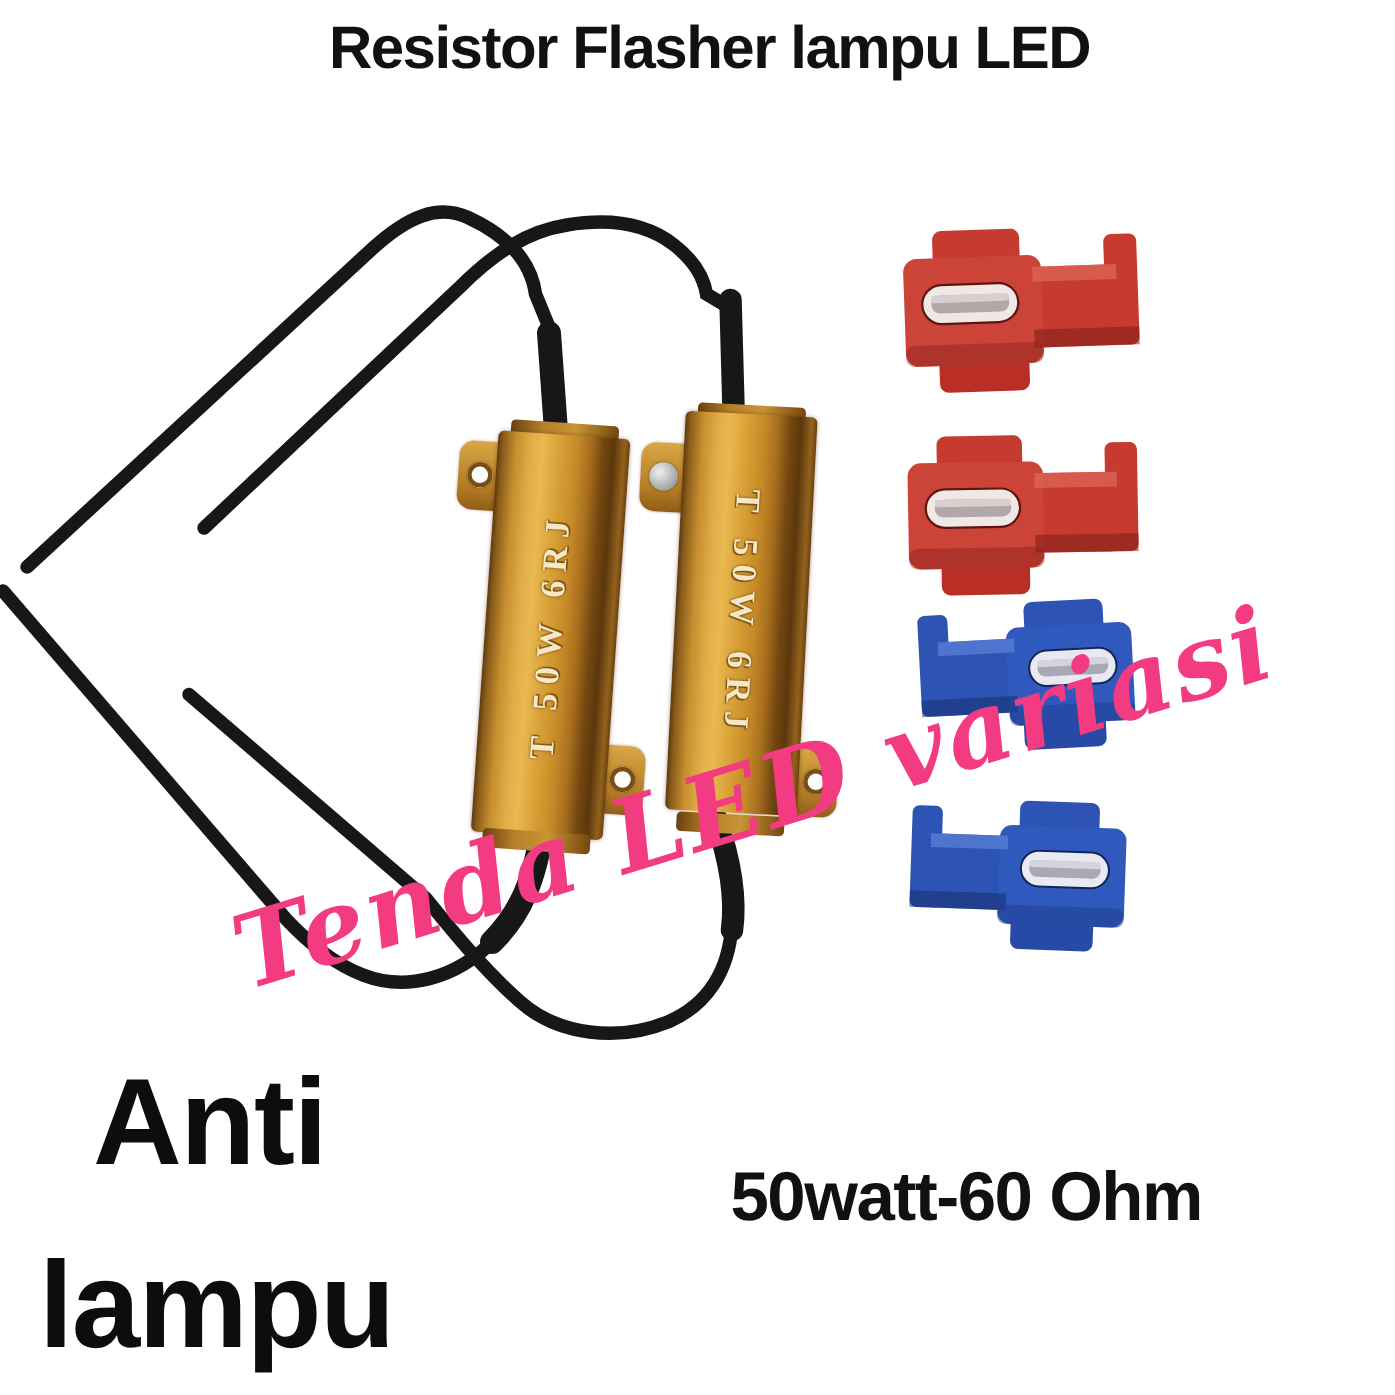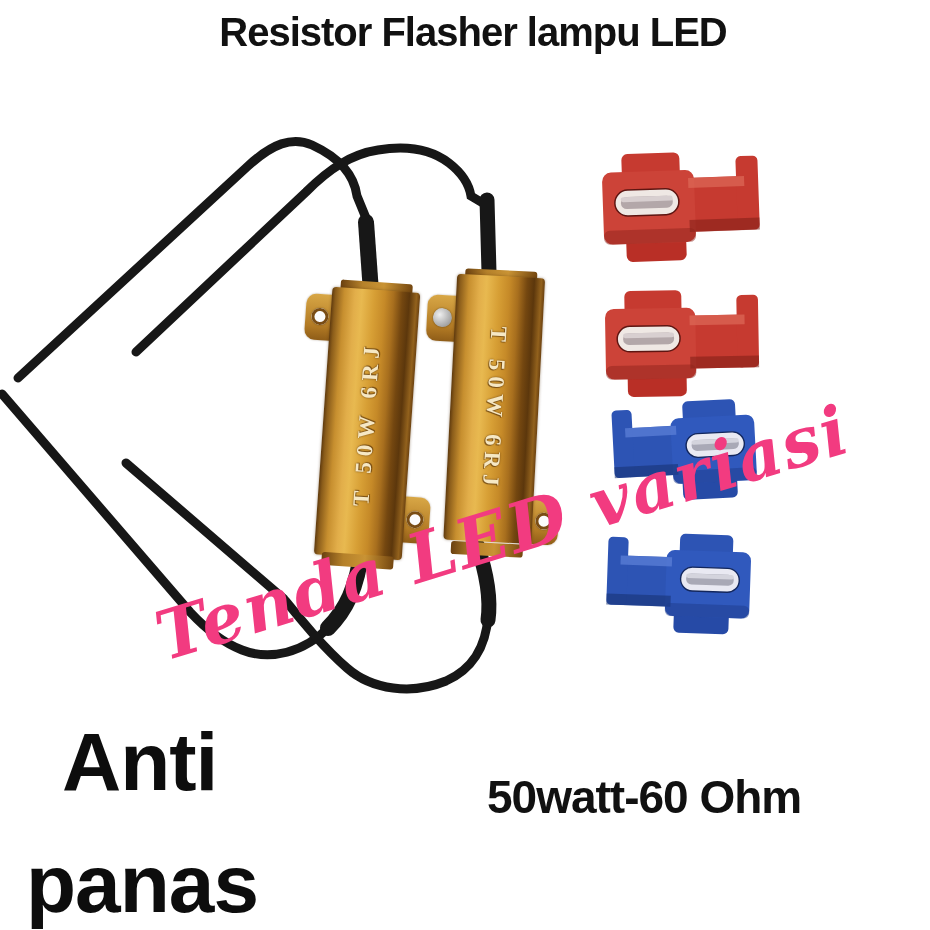--- a/index.html
+++ b/index.html
@@ -2,21 +2,21 @@
 <html><head>
 <meta charset="utf-8">
 <style>
   html,body{margin:0;padding:0;background:#fff;}
   #stage{position:relative;width:930px;height:930px;background:#ffffff;overflow:hidden;
          font-family:"Liberation Sans",sans-serif;padding-left:16px;}
 
   
   .page-title{position:absolute;left:0;top:10px;width:100%;text-align:center;z-index:6;
     font-size:40px;font-weight:bold;letter-spacing:-1px;color:#111;}
-  .caption{position:absolute;z-index:6;font-weight:bold;color:#0d0d0d;letter-spacing:-1px;margin-top:13px;}
+  .caption{position:absolute;z-index:6;font-weight:bold;color:#0d0d0d;letter-spacing:-1px;}
   .caption-anti{left:62px;top:702px;font-size:82px;}
   .caption-panas{left:26px;top:824px;font-size:82px;}
   .spec-text{position:absolute;left:487px;top:770px;z-index:6;
     font-size:46px;font-weight:bold;letter-spacing:-1px;color:#111;}
   .watermark{position:absolute;left:158px;top:598px;z-index:5;white-space:nowrap;
     font-family:"DejaVu Serif",serif;font-style:italic;font-weight:bold;
     font-size:68px;letter-spacing:2px;color:#f23b80;
     transform:rotate(-17deg);transform-origin:0 50%;}
 
   
@@ -147,16 +147,16 @@
     <use href="#conn-blue"></use>
   </svg>
 
   <svg class="conn" width="156" height="106" viewBox="0 0 170 112" style="left:596px;top:530px;transform:rotate(2deg) scaleX(-1);">
     <use href="#conn-blue"></use>
   </svg>
 
   <div class="watermark">Tenda LED variasi</div>
 
   <div class="caption caption-anti">Anti</div>
-  <div class="caption caption-panas">panas</div>
+  <div class="caption caption-panas">lampu</div>
   <div class="spec-text">50watt-60 Ohm</div>
 
 </div>
 
 </body></html>

